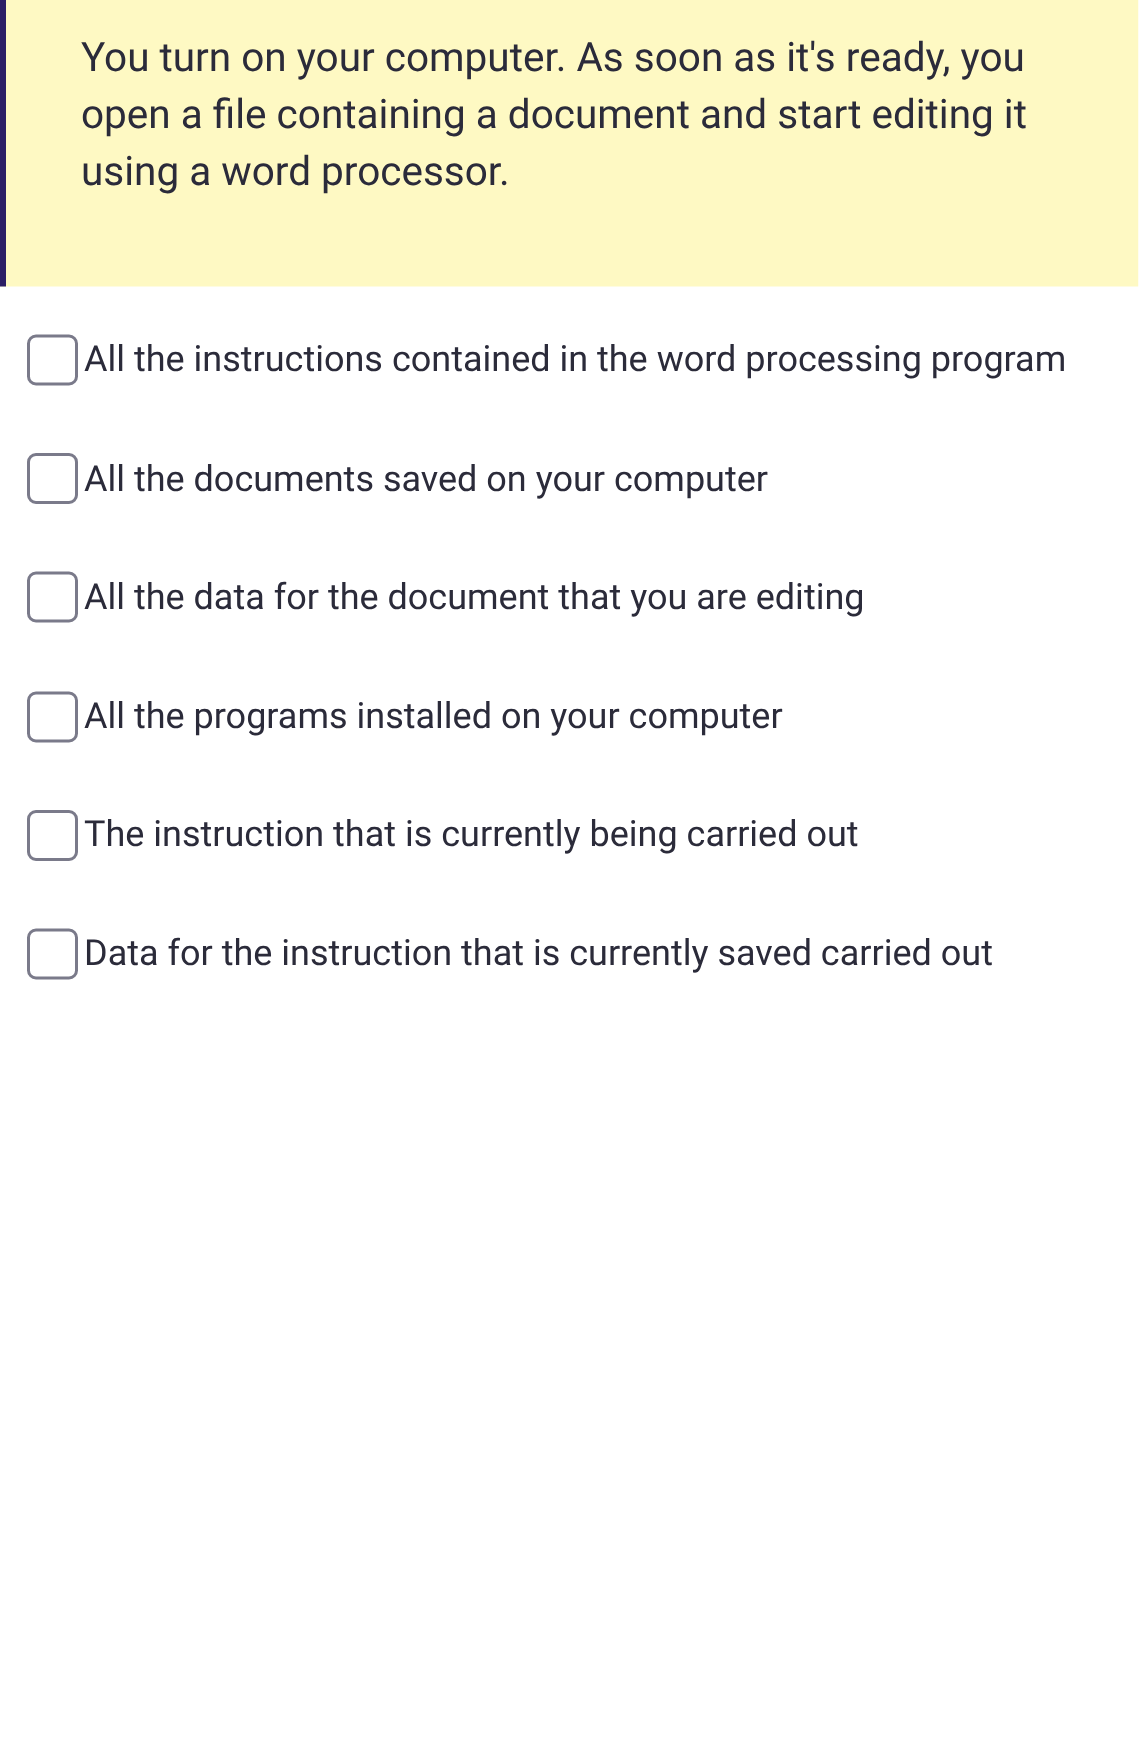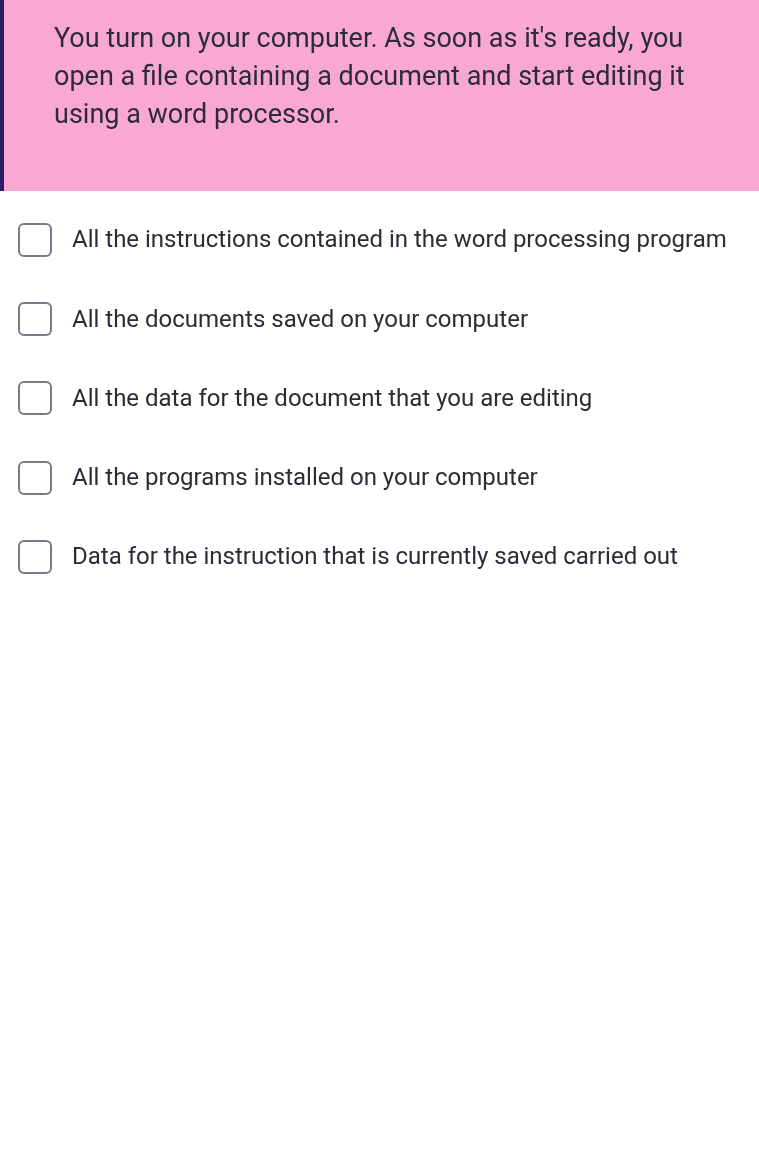--- a/index.html
+++ b/index.html
@@ -7,21 +7,21 @@
       margin: 0;
       padding: 0;
     }
     body {
       font-family: -apple-system, BlinkMacSystemFont, "Segoe UI", Roboto, Helvetica, Arial, sans-serif;
       width: 759px;
       background: #ffffff;
       color: #2b2b3a;
     }
     .question-header {
-      background: #f9a8d4;
+      background: #fef9c3;
       padding: 20px 50px 30px 50px;
       border-left: 4px solid #2b1e66;
     }
     .intro-text {
       font-size: 27px;
       line-height: 1.4;
       color: #2b2b3a;
       margin-bottom: 28px;
     }
     .question-text {
@@ -36,21 +36,21 @@
       color: #1a2f7a;
       font-size: 27px;
       line-height: 1.4;
     }
     .options {
       padding: 30px 18px 10px 18px;
     }
     .option {
       display: flex;
       align-items: center;
-      gap: 20px;
+      gap: 4px;
       margin-bottom: 42px;
     }
     .checkbox {
       flex: 0 0 auto;
       width: 34px;
       height: 34px;
       border: 2px solid #7a7a8a;
       border-radius: 6px;
       background: #ffffff;
       cursor: pointer;
@@ -81,15 +81,19 @@
   <div class="option">
     <div class="checkbox"></div>
     <div class="option-label">All the data for the document that you are editing</div>
   </div>
   <div class="option">
     <div class="checkbox"></div>
     <div class="option-label">All the programs installed on your computer</div>
   </div>
   <div class="option">
     <div class="checkbox"></div>
+    <div class="option-label">The instruction that is currently being carried out</div>
+  </div>
+  <div class="option">
+    <div class="checkbox"></div>
     <div class="option-label">Data for the instruction that is currently saved carried out</div>
   </div>
 </div>
 
 </body></html>

